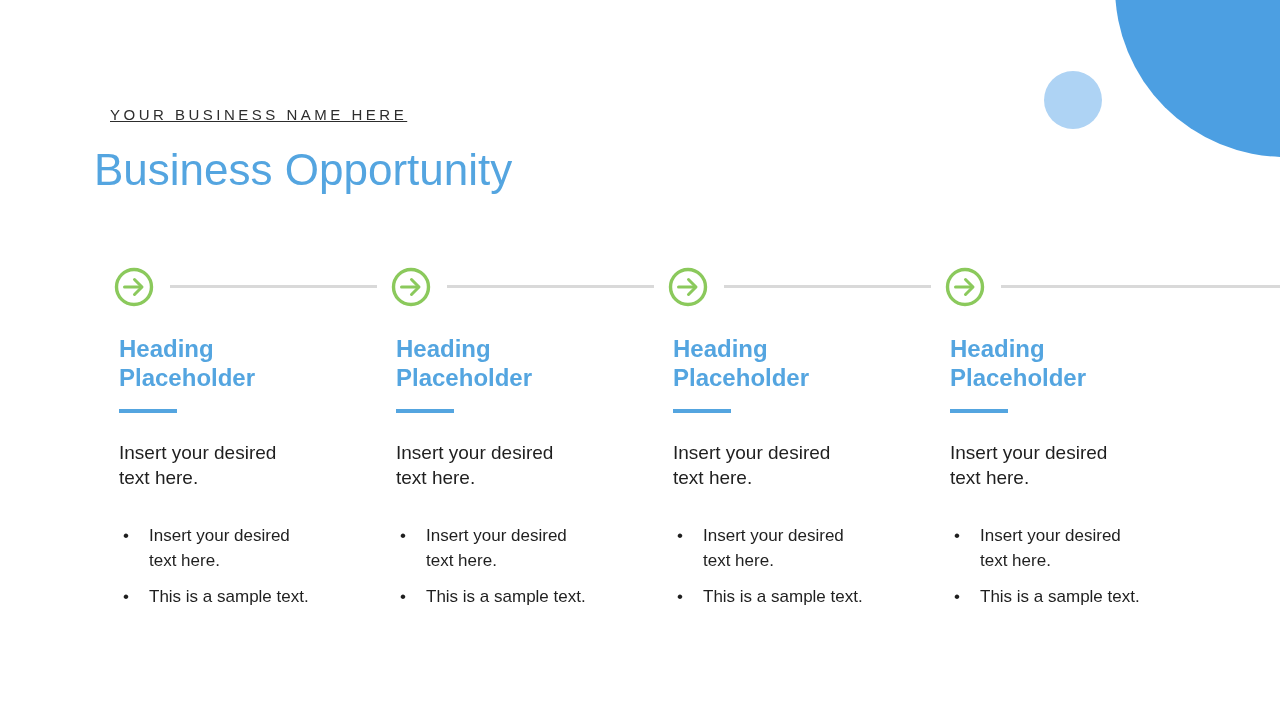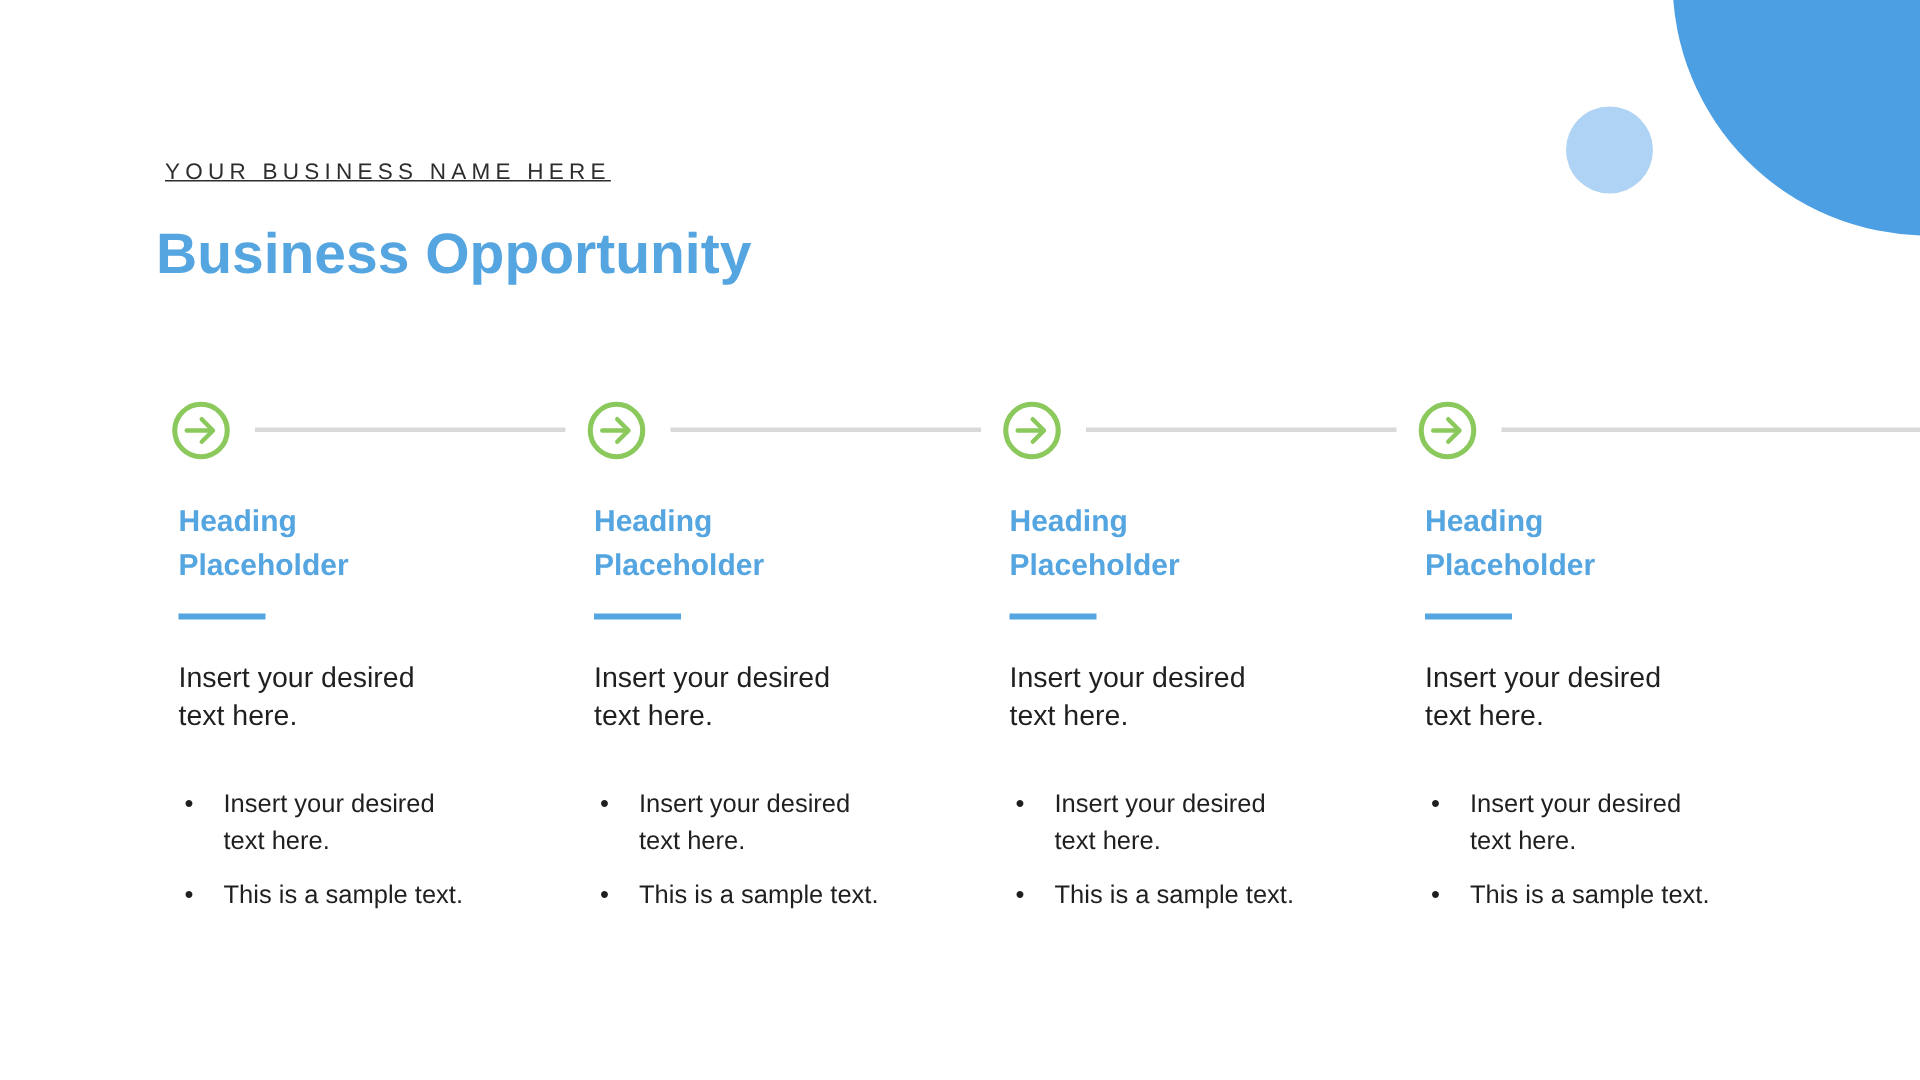--- a/index.html
+++ b/index.html
@@ -28,43 +28,43 @@
   .deco-circle-small{
     position:absolute;left:1044px;top:71px;width:58px;height:58px;
     border-radius:50%;background:var(--deco-blue-light);
   }
   
   .brand{
     position:absolute;left:110px;top:106px;
     font-size:15px;letter-spacing:3.5px;color:var(--brand-text);text-decoration:underline;
   }
   .slide-title{
-    position:absolute;left:104px;top:147px;
-    font-size:38px;line-height:46px;font-weight:bold;color:var(--accent-blue);
+    position:absolute;left:94px;top:147px;
+    font-size:44px;line-height:46px;font-weight:normal;color:var(--accent-blue);
   }
   
   .connector{
     position:absolute;top:285px;height:3px;background:var(--connector-gray);
   }
   .connector.c1{left:170px;width:207px;}
   .connector.c2{left:447px;width:207px;}
   .connector.c3{left:724px;width:207px;}
   .connector.c4{left:1001px;width:279px;}
   
   .col{
     position:absolute;top:266px;width:272px;height:380px;
   }
   .col.p1{left:113px;}
   .col.p2{left:390px;}
   .col.p3{left:667px;}
   .col.p4{left:944px;}
   .step-icon{position:absolute;left:0;top:0;width:42px;height:42px;display:block;}
   .col h3{
     position:absolute;left:6px;top:68px;width:175px;
-    font-size:20px;line-height:29px;font-weight:bold;color:var(--accent-blue);
+    font-size:24px;line-height:29px;font-weight:bold;color:var(--accent-blue);
   }
   .underline{
     position:absolute;left:6px;top:143px;width:58px;height:4px;
     background:var(--accent-blue);
   }
   .col p{
     position:absolute;left:6px;top:174px;width:190px;
     font-size:19px;line-height:25px;color:var(--body-text);
   }
   .bullets{

